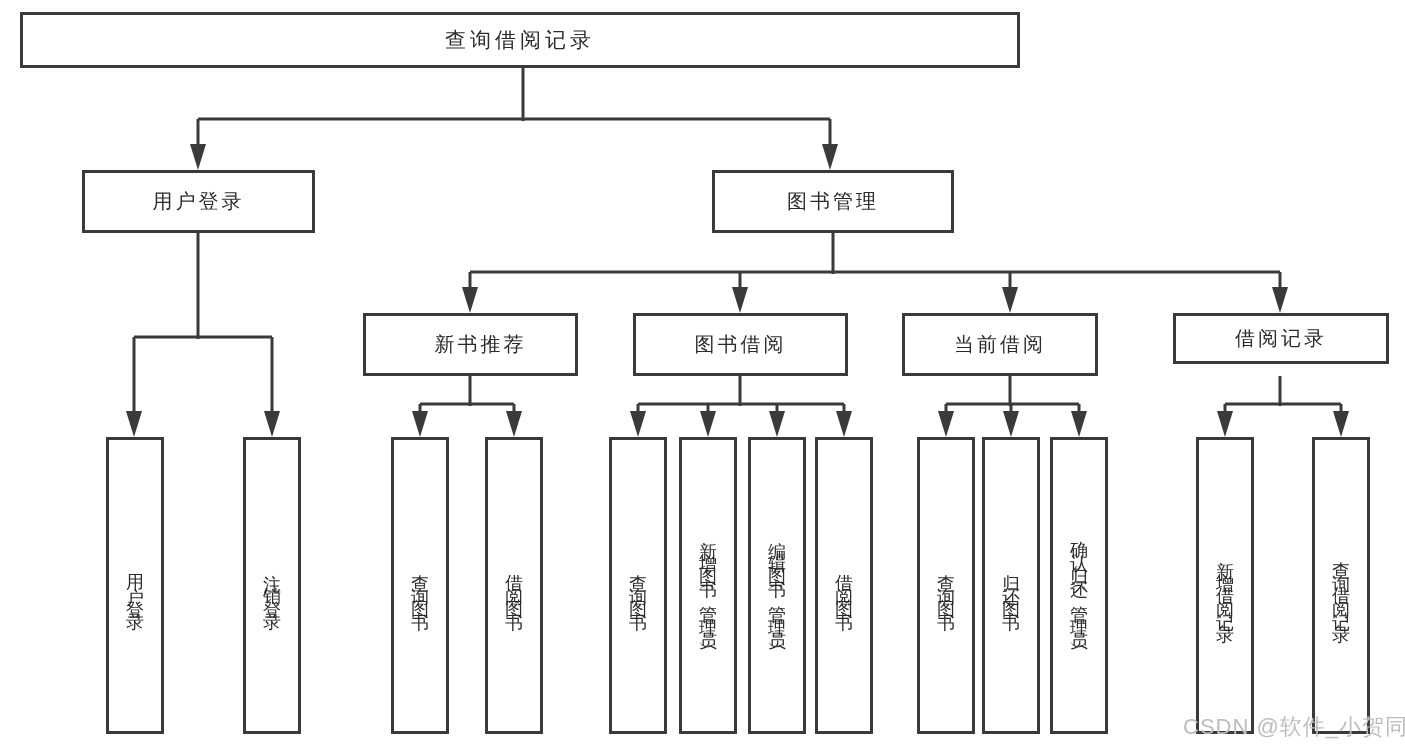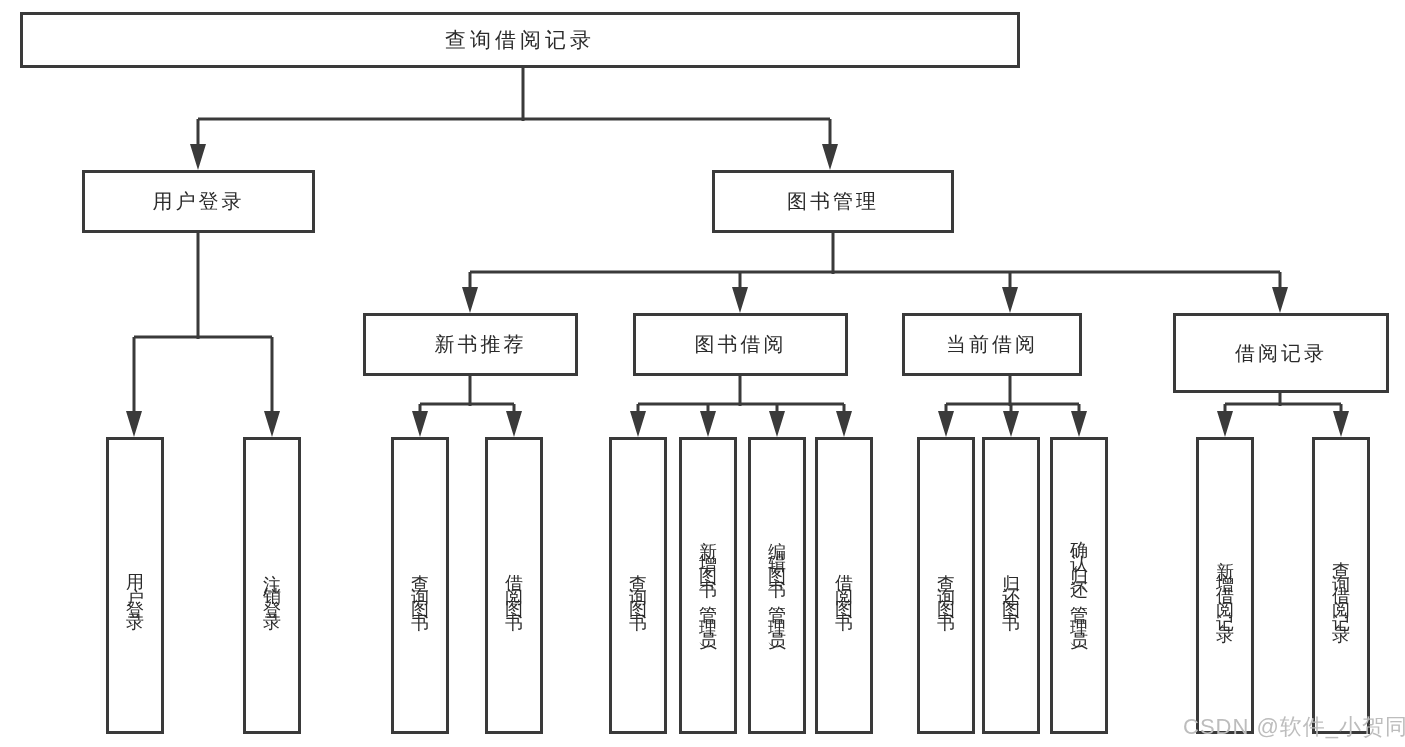--- a/index.html
+++ b/index.html
@@ -95,24 +95,24 @@
   <div class="node h" style="left:712px; top:170px; width:242px; height:63px;">
     <span>图书管理</span>
   </div>
 
   <div class="node h" style="left:363px; top:313px; width:215px; height:63px;padding-left:20px;">
     <span>新书推荐</span>
   </div>
   <div class="node h" style="left:633px; top:313px; width:215px; height:63px;align-items:center;">
     <span>图书借阅</span>
   </div>
-  <div class="node h" style="left:902px; top:313px; width:180px; height:63px;">
+  <div class="node h" style="left:902px; top:313px; width:196px; height:63px;">
     <span>当前借阅</span>
   </div>
-  <div class="node h" style="left:1173px; top:313px; width:216px; height:80px;">
+  <div class="node h" style="left:1173px; top:313px; width:216px; height:51px;">
     <span>借阅记录</span>
   </div>
 
   <div class="node v" style="left:106px; top:437px; width:58px; height:297px;">
     <span>用户登录</span>
   </div>
   <div class="node v" style="left:243px; top:437px; width:58px; height:297px;">
     <span>注销登录</span>
   </div>
 

